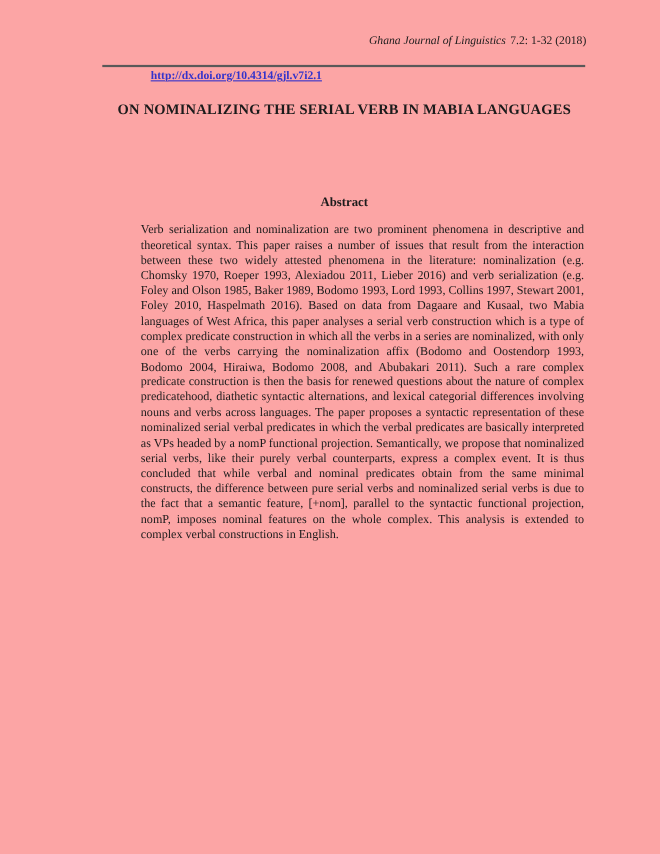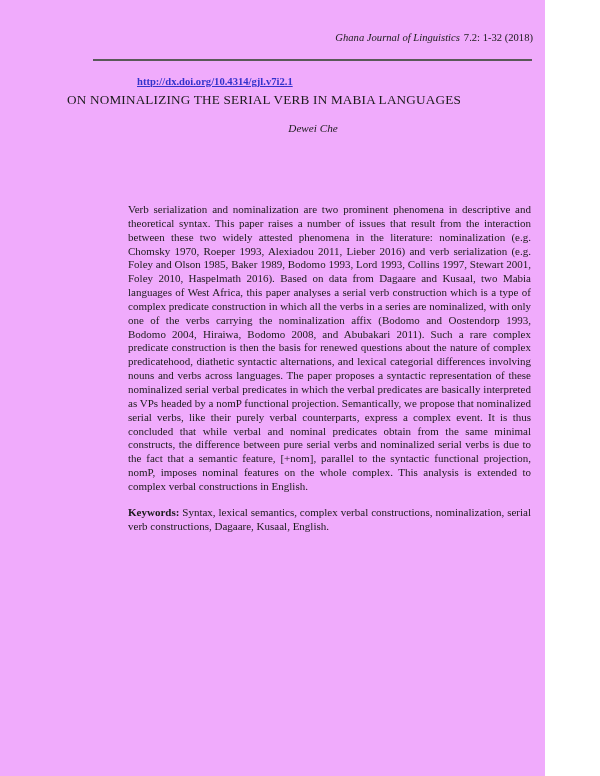--- a/index.html
+++ b/index.html
@@ -1,20 +1,20 @@
 <!DOCTYPE html>
 <html><head>
 <meta charset="utf-8">
 <style>
   html, body { margin: 0; padding: 0; background: #ffffff; }
   .page {
     position: relative;
-    width: 545px;
+    width: 600px;
     height: 776px;
-    background: #f0abfc;
+    background: #fca5a5;
     font-family: "Liberation Serif", "DejaVu Serif", serif;
     color: #1b1b1b;
     overflow: hidden;
   }
   .journal-header {
     position: absolute;
     top: 31px; left: 93px; width: 440px;
     text-align: right;
     font-size: 10.6px;
     line-height: 14px;
@@ -22,32 +22,33 @@
   }
   .journal-name { font-style: italic; }
   .issue-info { font-style: normal; margin-left: 4px; }
   .divider {
     position: absolute;
     top: 59px; left: 93px; width: 439px; height: 1.6px;
     background: #595959;
   }
   .doi {
     position: absolute;
-    top: 76px; left: 97px;
+    top: 64px; left: 97px;
     font-size: 10.6px;
     font-weight: bold;
     color: #3333cc;
     text-decoration: underline;
     white-space: nowrap;
     padding-left: 40px;
   }
   .title {
     position: absolute;
     top: 92px; left: 67px; width: 492px;
-    font-weight: normal;
+    text-align: center;
+    font-weight: bold;
     font-size: 13.2px;
     letter-spacing: 0.2px;
     white-space: nowrap;
   }
   .authors {
     position: absolute;
     top: 121px; left: 93px; width: 440px;
     text-align: center;
     font-style: italic;
     font-size: 11.2px;
@@ -80,24 +81,21 @@
     <span class="journal-name">Ghana Journal of Linguistics</span><span class="issue-info">7.2: 1-32 (2018)</span>
   </div>
 
   <div class="divider"></div>
 
   <a class="doi" href="#">http://dx.doi.org/10.4314/gjl.v7i2.1</a>
 
   <div class="title">ON NOMINALIZING THE SERIAL VERB IN MABIA LANGUAGES</div>
 
   <div class="authors">
-    <div>Dewei Che</div>
   </div>
 
+  <div class="abstract-heading">Abstract</div>
 
   <div class="body-block">
     <p class="abstract-body">Verb serialization and nominalization are two prominent phenomena in descriptive and theoretical syntax. This paper raises a number of issues that result from the interaction between these two widely attested phenomena in the literature: nominalization (e.g. Chomsky 1970, Roeper 1993, Alexiadou 2011, Lieber 2016) and verb serialization (e.g. Foley and Olson 1985, Baker 1989, Bodomo 1993, Lord 1993, Collins 1997, Stewart 2001, Foley 2010, Haspelmath 2016). Based on data from Dagaare and Kusaal, two Mabia languages of West Africa, this paper analyses a serial verb construction which is a type of complex predicate construction in which all the verbs in a series are nominalized, with only one of the verbs carrying the nominalization affix (Bodomo and Oostendorp 1993, Bodomo 2004, Hiraiwa, Bodomo 2008, and Abubakari 2011). Such a rare complex predicate construction is then the basis for renewed questions about the nature of complex predicatehood, diathetic syntactic alternations, and lexical categorial differences involving nouns and verbs across languages. The paper proposes a syntactic representation of these nominalized serial verbal predicates in which the verbal predicates are basically interpreted as VPs headed by a nomP functional projection. Semantically, we propose that nominalized serial verbs, like their purely verbal counterparts, express a complex event. It is thus concluded that while verbal and nominal predicates obtain from the same minimal constructs, the difference between pure serial verbs and nominalized serial verbs is due to the fact that a semantic feature, [+nom], parallel to the syntactic functional projection, nomP, imposes nominal features on the whole complex. This analysis is extended to complex verbal constructions in English.</p>
-    <p class="keywords">
-      <span class="keywords-label">Keywords:</span><span> Syntax, lexical semantics, complex verbal constructions, nominalization, serial verb constructions, Dagaare, Kusaal, English.</span>
-    </p>
   </div>
 
 </div>
 
 </body></html>

